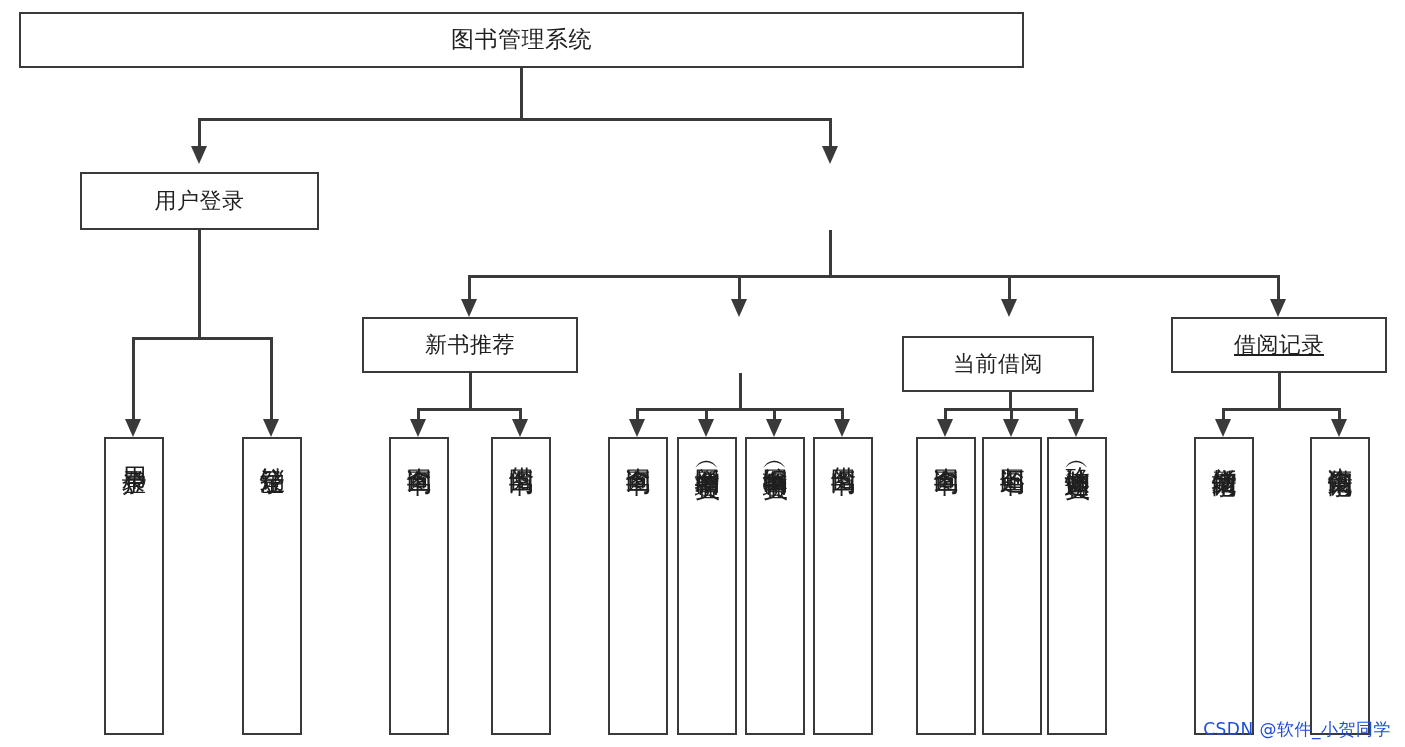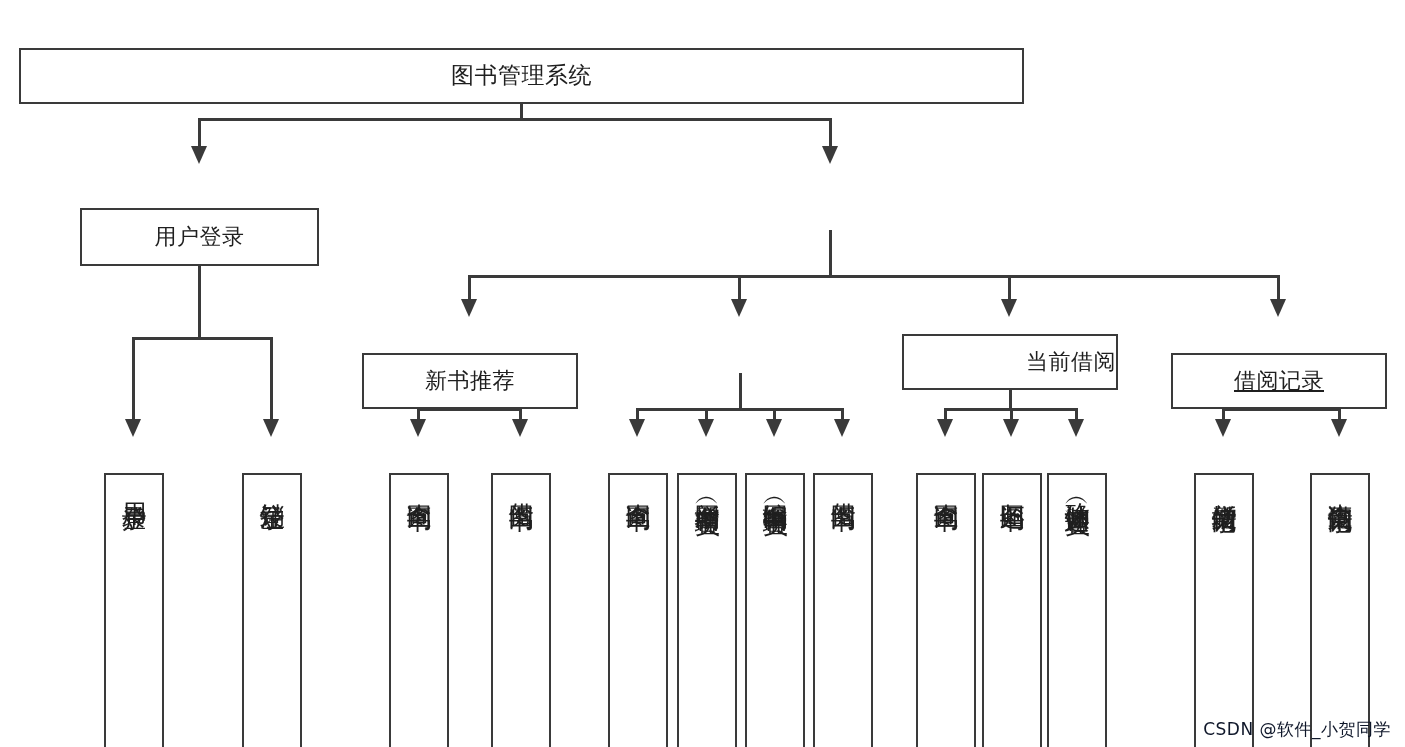--- a/index.html
+++ b/index.html
@@ -22,21 +22,20 @@
   .node {
     position: absolute;
     box-sizing: border-box;
     border: 2px solid #3a3a3a;
     background: #ffffff;
     display: flex;
     align-items: center;
     justify-content: center;
     color: #1f1f1f;
     z-index: 3;
-    margin-top: 36px;
   }
   .node .label {
     display: block;
     text-align: center;
     line-height: 1.18;
     letter-spacing: 0.5px;
   }
   .node.horiz .label {
     font-size: 22px;
     white-space: nowrap;
@@ -73,21 +72,21 @@
     border-right: 8px solid transparent;
     border-top: 18px solid #3a3a3a;
     z-index: 2;
   }
   
   #watermark {
     position: absolute;
     right: 14px;
     bottom: 6px;
     font-size: 17px;
-    color: #0f172a;
+    color: #1d4ed8;
     letter-spacing: 0.5px;
     z-index: 9;
     white-space: nowrap;
     font-family: "DejaVu Sans", "Liberation Sans", sans-serif;
   }
 </style>
 </head>
 <body>
 
 <div id="canvas">
@@ -122,21 +121,21 @@
   <div class="edge v" style="left:1008px; top:275px; width:3px; height:24px;"></div>
   <div class="edge v" style="left:1277px; top:275px; width:3px; height:24px;"></div>
   <div class="arrow" style="left:461px; top:299px;"></div>
   <div class="arrow" style="left:731px; top:299px;"></div>
   <div class="arrow" style="left:1001px; top:299px;"></div>
   <div class="arrow" style="left:1270px; top:299px;"></div>
 
   <div class="node horiz" style="left:362px; top:317px; width:216px; height:56px;font-family:Liberation Serif, serif;">
     <span class="label">新书推荐</span>
   </div>
-  <div class="node horiz" style="left:902px; top:298px; width:216px; height:56px;justify-content:flex-end;">
+  <div class="node horiz" style="left:902px; top:336px; width:192px; height:56px;">
     <span class="label">当前借阅</span>
   </div>
   <div class="node horiz" style="left:1171px; top:317px; width:216px; height:56px;text-decoration:underline;">
     <span class="label">借阅记录</span>
   </div>
 
   <div class="edge v" style="left:469px; top:373px; width:3px; height:38px;"></div>
   <div class="edge h" style="left:417px; top:408px; width:105px; height:3px;"></div>
   <div class="edge v" style="left:417px; top:408px; width:3px; height:11px;"></div>
   <div class="edge v" style="left:519px; top:408px; width:3px; height:11px;"></div>

